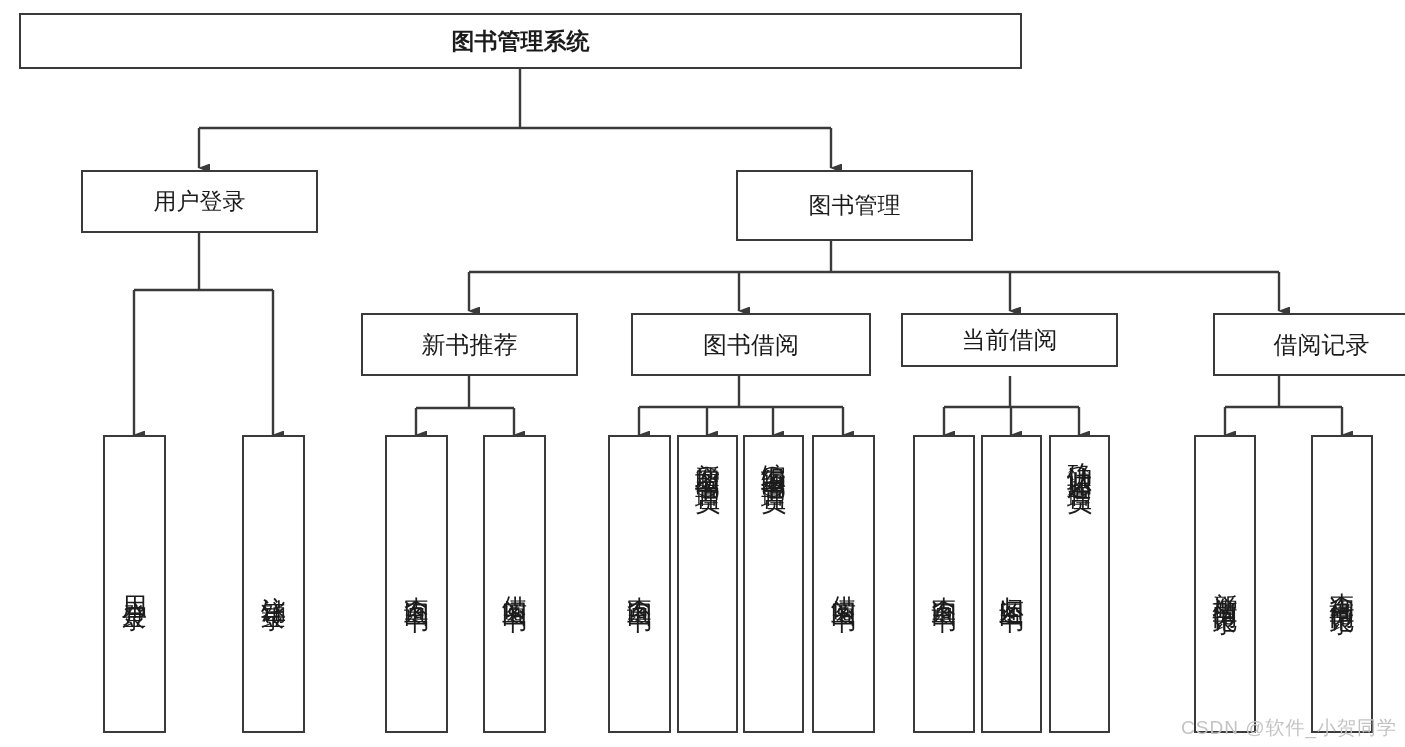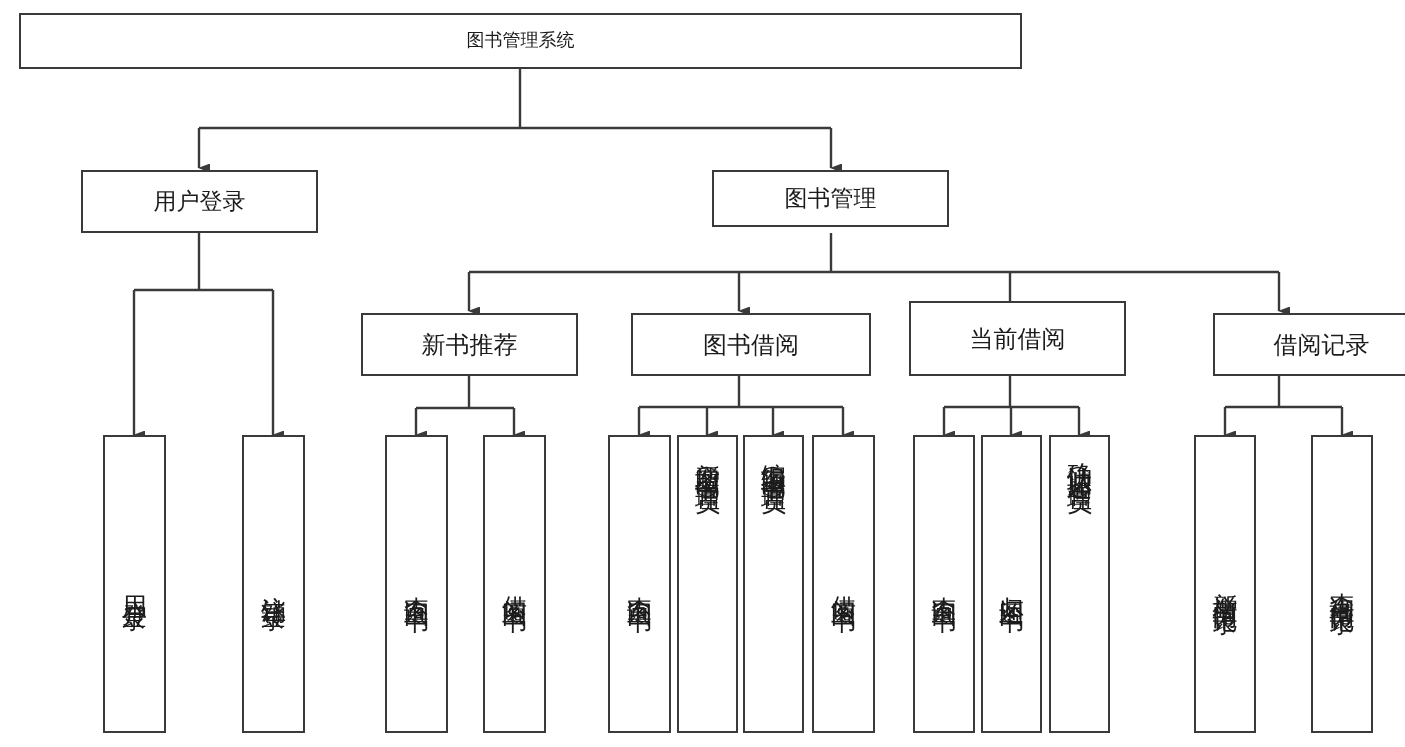--- a/index.html
+++ b/index.html
@@ -22,21 +22,21 @@
     justify-content:center;
     color:#1b1b1b;
   }
   .node .label{
     color:#1b1b1b;
     line-height:1.08;
     text-align:center;
     white-space:pre;
   }
   .node.h .label{font-size:23px;}
-  .node.root .label{font-size:18px;}
+  .node.root .label{font-size:23px;font-weight:bold;}
   .node.lvl2 .label{font-size:24px;}
 
   
   .node.leaf{
     align-items:flex-start;
     justify-content:center;
     padding-top:6px;
   }
   .node.leaf .label{
     writing-mode:vertical-rl;
@@ -113,31 +113,31 @@
     </g>
   </svg>
 
   <div class="node root" style="left:19px;top:13px;width:1003px;height:56px;">
     <span class="label">图书管理系统</span>
   </div>
 
   <div class="node h" style="left:81px;top:170px;width:237px;height:63px;">
     <span class="label">用户登录</span>
   </div>
-  <div class="node h" style="left:712px;top:170px;width:237px;height:57px;">
+  <div class="node h" style="left:736px;top:170px;width:237px;height:71px;">
     <span class="label">图书管理</span>
   </div>
 
   <div class="node lvl2" style="left:361px;top:313px;width:217px;height:63px;">
     <span class="label">新书推荐</span>
   </div>
   <div class="node lvl2" style="left:631px;top:313px;width:240px;height:63px;">
     <span class="label">图书借阅</span>
   </div>
-  <div class="node lvl2" style="left:901px;top:301px;width:217px;height:75px;margin-left:8px;">
+  <div class="node lvl2" style="left:901px;top:313px;width:217px;height:54px;">
     <span class="label">当前借阅</span>
   </div>
   <div class="node lvl2" style="left:1213px;top:313px;width:217px;height:63px;">
     <span class="label">借阅记录</span>
   </div>
 
   <div class="node leaf mid" style="left:103px;top:435px;width:63px;height:298px;">
     <span class="label">用户登录</span>
   </div>
   <div class="node leaf mid" style="left:242px;top:435px;width:63px;height:298px;">
@@ -174,14 +174,15 @@
     <span class="label">确认归还（管理员）</span>
   </div>
 
   <div class="node leaf mid" style="left:1194px;top:435px;width:62px;height:298px;">
     <span class="label">新增借阅记录</span>
   </div>
   <div class="node leaf mid" style="left:1311px;top:435px;width:62px;height:298px;">
     <span class="label">查询借阅记录</span>
   </div>
 
+  <div class="watermark">CSDN @软件_小贺同学</div>
 
 </div>
 
 </body></html>

